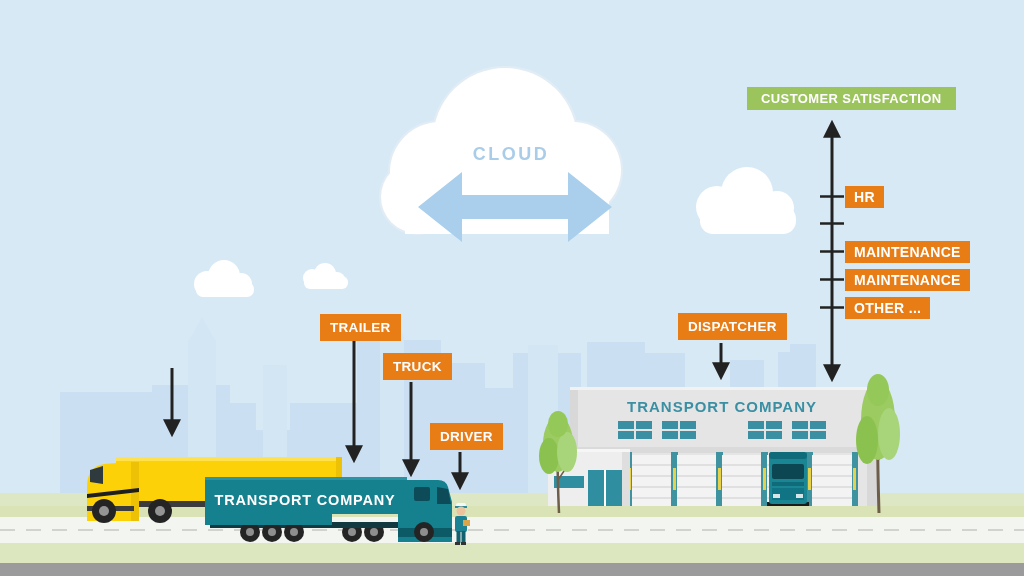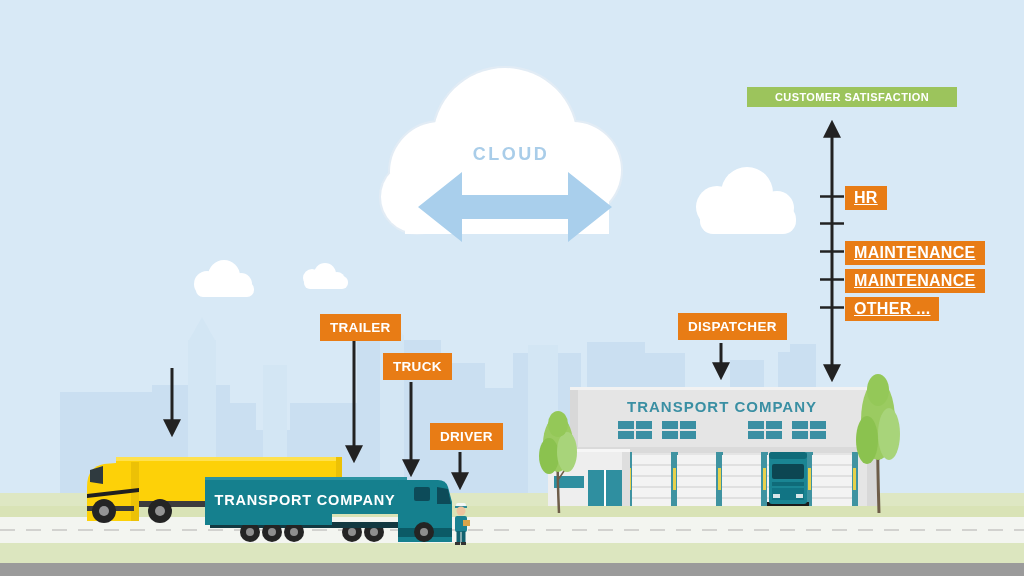--- a/index.html
+++ b/index.html
@@ -7,22 +7,22 @@
     position:relative;width:1024px;height:576px;overflow:hidden;
     font-family:"Liberation Sans",sans-serif;
     background:#d8e9f6;
   }
   #scene{position:absolute;left:0;top:0;}
   .callout,.dept,.goal{
     position:absolute;color:#fff;font-weight:700;white-space:nowrap;
     letter-spacing:.3px;z-index:5;
   }
   .callout{background:#e87c15;font-size:13.5px;padding:6px 10px;}
-  .dept{background:#e87c15;font-size:16px;padding:3px 9px;text-decoration:underline;}
-  .goal{background:#9cc45c;font-size:11px;padding:4px 28px;letter-spacing:.4px;}
+  .dept{background:#e87c15;font-size:14px;padding:3px 9px;}
+  .goal{background:#9cc45c;font-size:13px;padding:4px 14px;letter-spacing:.4px;}
   .svgtxt{font-family:"Liberation Sans",sans-serif;font-weight:700;}
 </style>
 </head>
 <body>
 
 <div id="stage">
 
 <svg id="scene" width="1024" height="576" viewBox="0 0 1024 576">
   <defs>
     <marker id="ah" viewBox="0 0 10 10" refX="1" refY="5" markerWidth="6" markerHeight="6" orient="auto-start-reverse">

